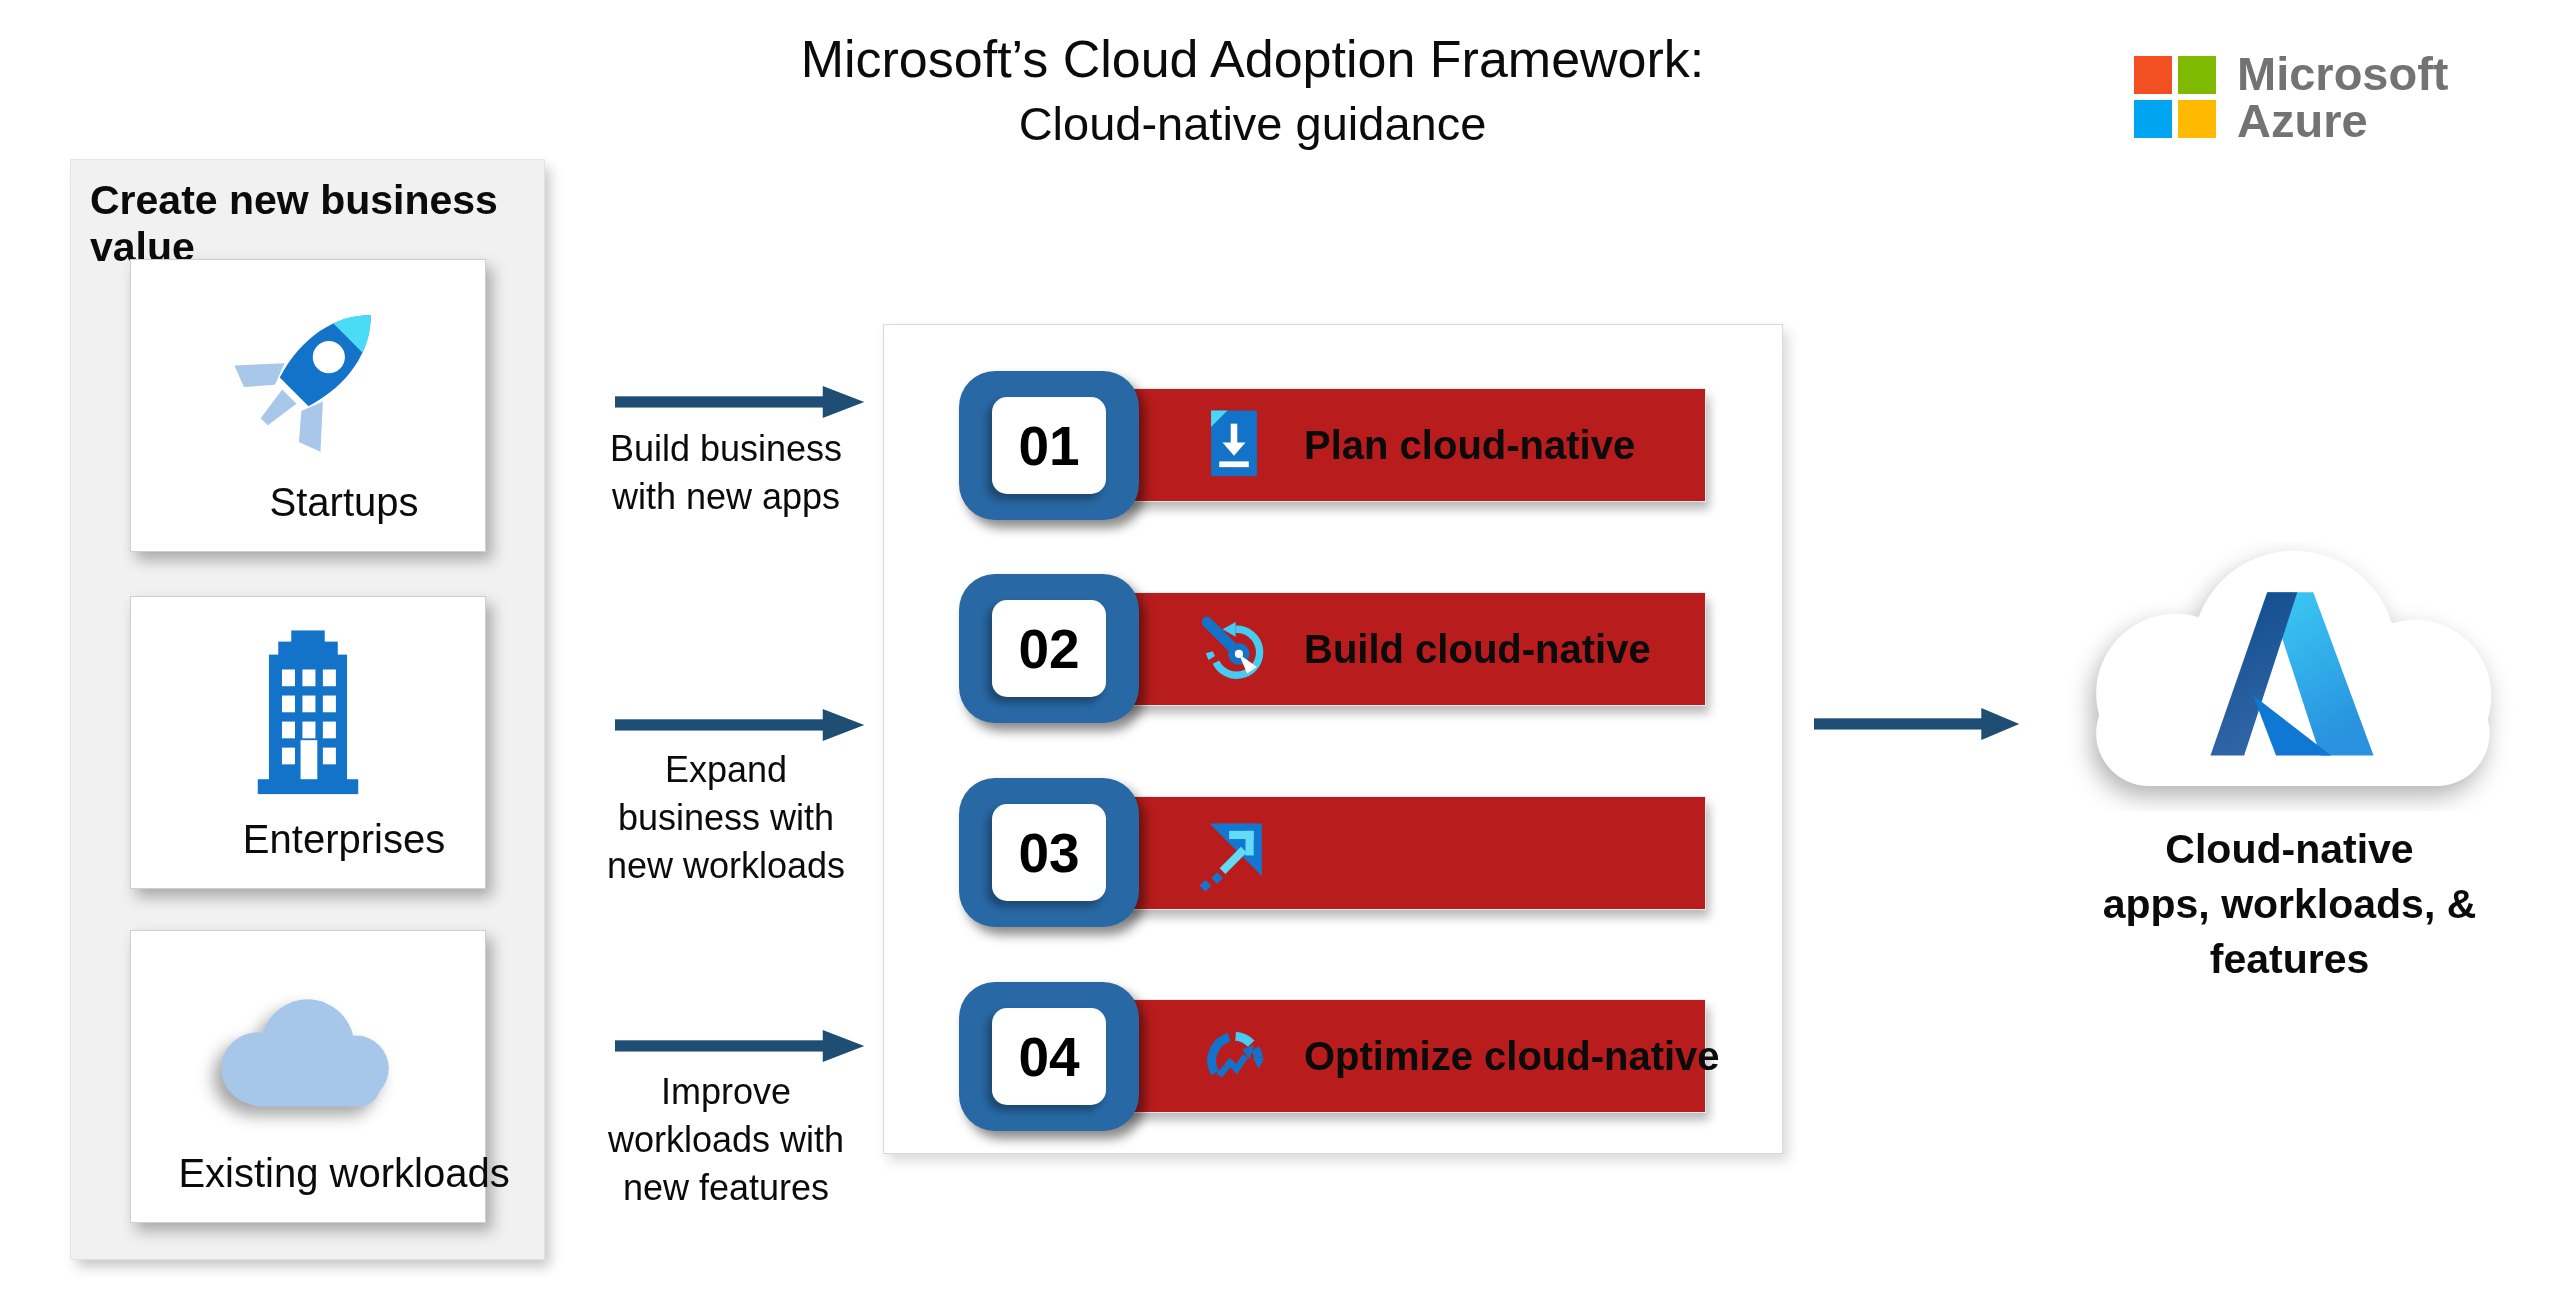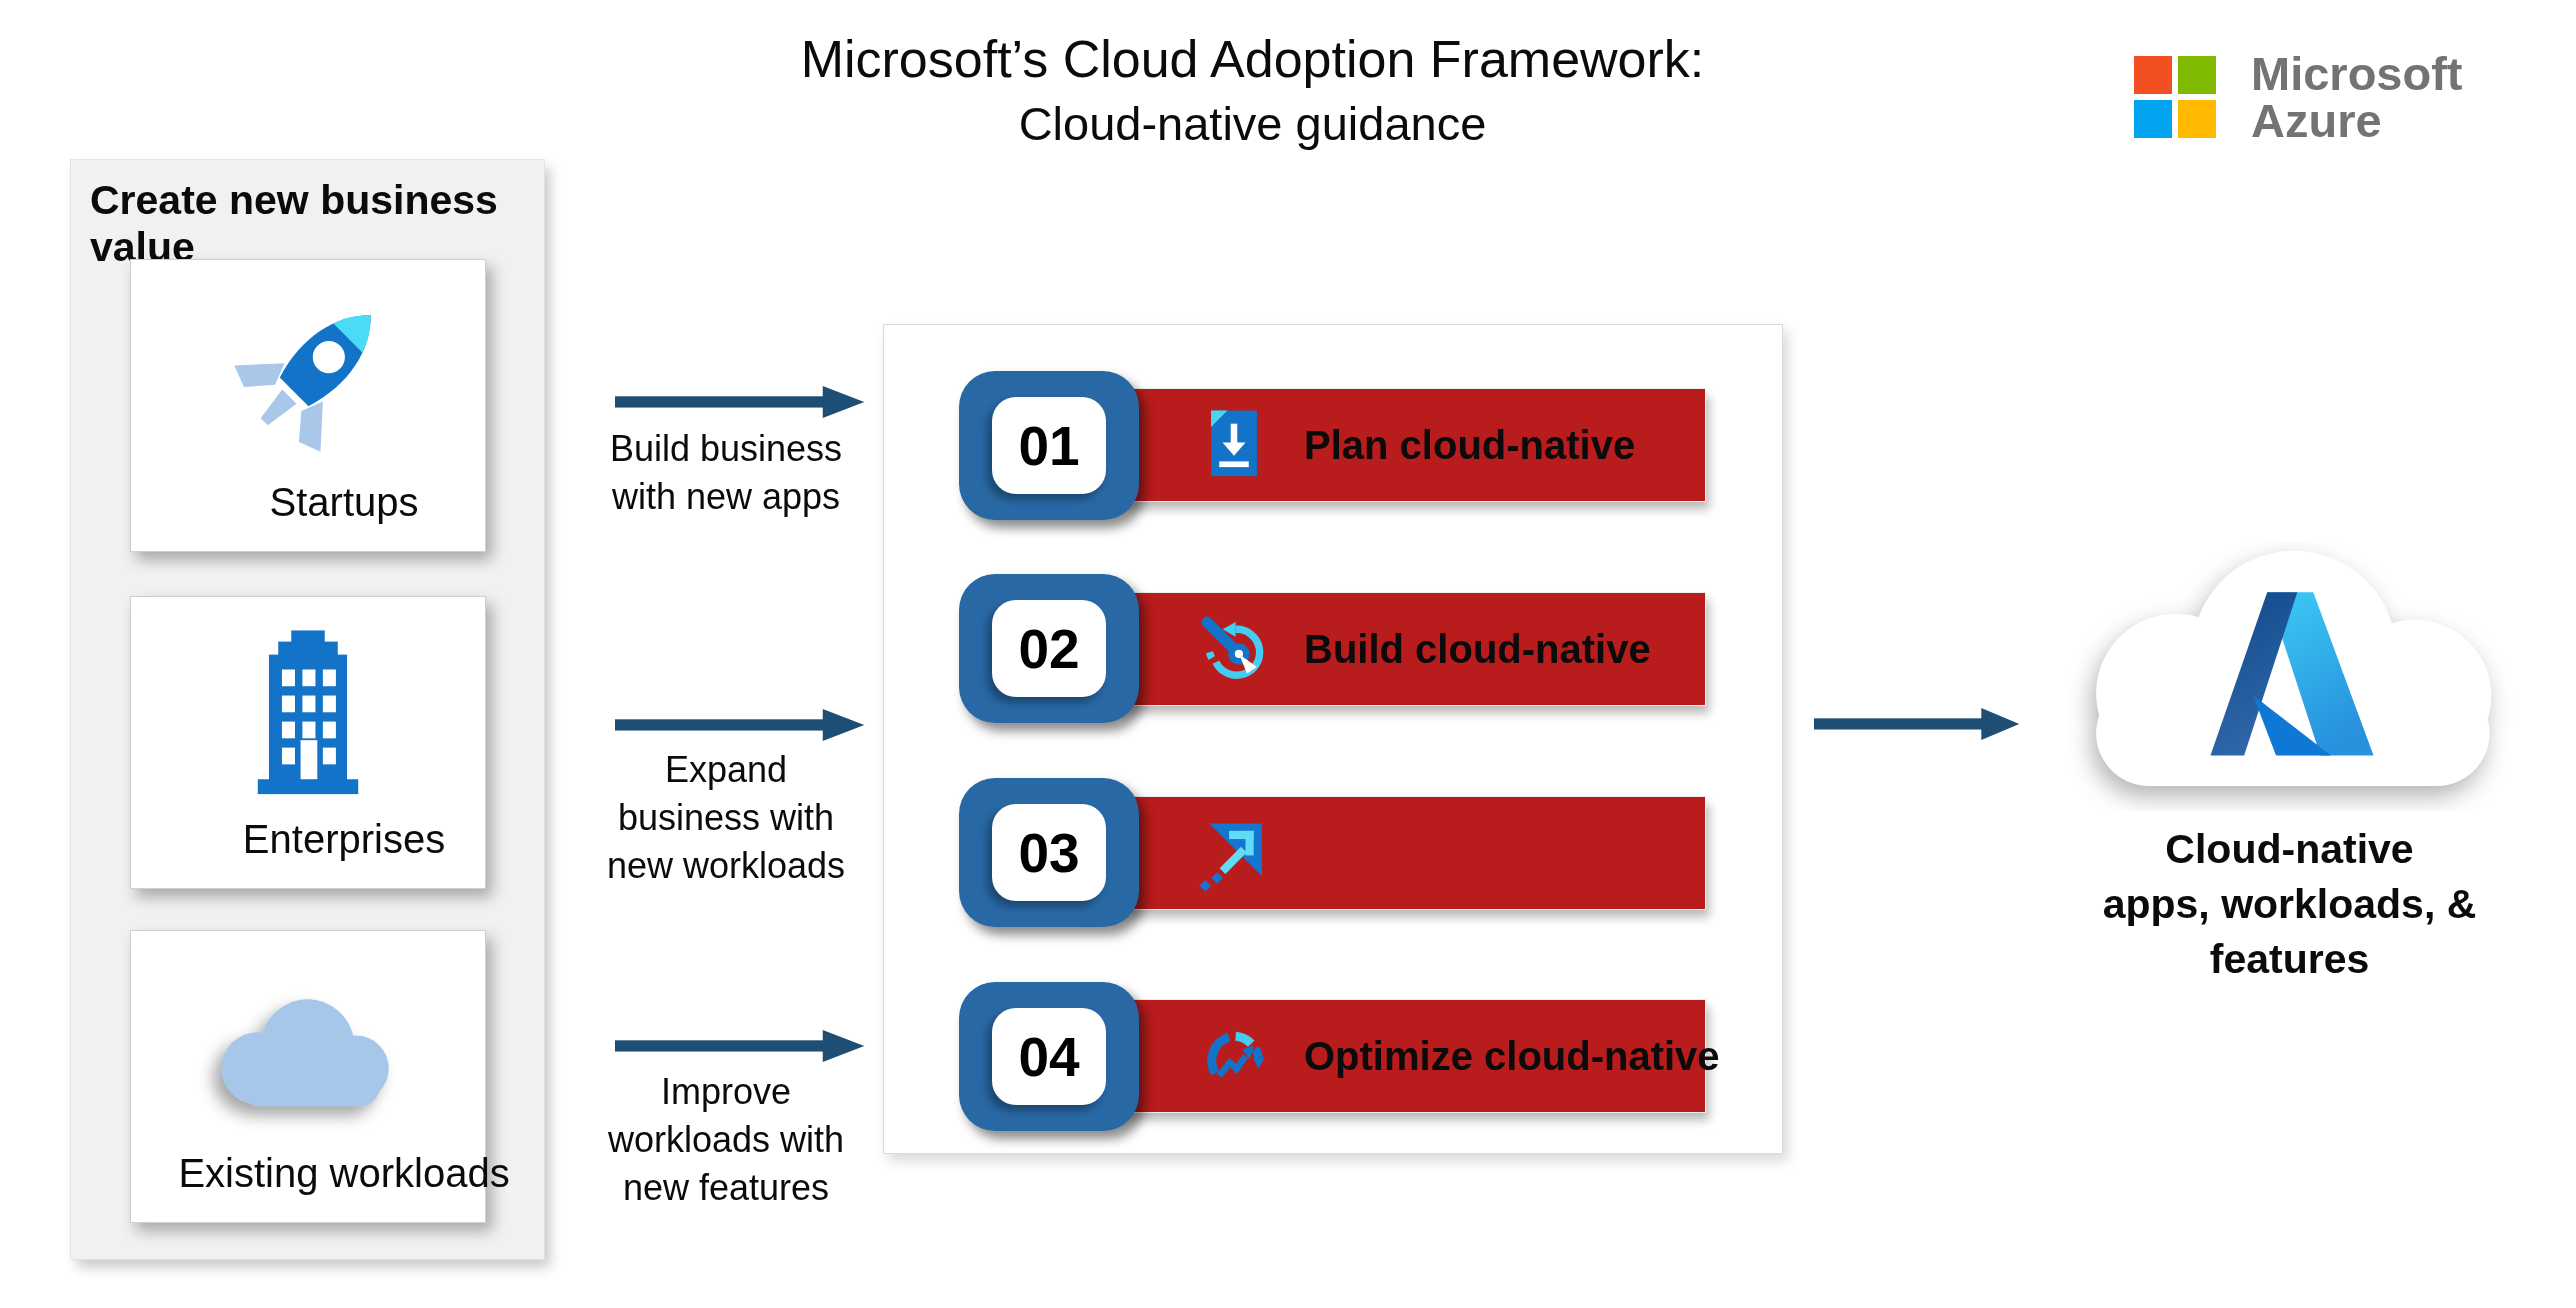--- a/index.html
+++ b/index.html
@@ -8,21 +8,21 @@
     font-family:"Liberation Sans",sans-serif;color:#0b0b0b;overflow:hidden;
   }
   
   .title{position:absolute;left:734px;top:26px;width:1037px;text-align:center;}
   .title .l1{font-size:52px;font-weight:normal;line-height:67px;}
   .title .l2{font-size:47px;font-weight:normal;line-height:62px;}
   
   .brand{position:absolute;left:2134px;top:50px;display:flex;align-items:center;}
   .ms-squares{display:grid;grid-template-columns:38px 38px;grid-template-rows:38px 38px;gap:6px;}
   .ms-squares div{width:38px;height:38px;}
-  .brand-text{margin-left:35px;color:#737373;font-size:47px;line-height:47px;font-weight:600;}
+  .brand-text{margin-left:21px;color:#737373;font-size:47px;line-height:47px;font-weight:600;}
   
   .left-panel{position:absolute;left:71px;top:160px;width:473px;height:1099px;
     background:#F1F1F2;box-shadow:0 0 0 0.9px #e3e3e3,6px 7.8px 12px rgba(0,0,0,.22);}
   .left-header{position:absolute;left:19px;top:17.3px;width:437px;font-size:41px;font-weight:bold;}
   .card{position:absolute;left:130px;width:354px;height:291px;background:#fff;
     border:0.9px solid #cfcfcf;box-shadow:6px 7.8px 14px rgba(0,0,0,.30);}
   .card-label{position:absolute;bottom:26px;left:0;width:100%;text-align:center;font-size:40px;margin-left:36px;}
   .card-icon{position:absolute;left:0;top:0;width:100%;display:flex;justify-content:center;}
   
   .flow-arrow{position:absolute;left:615px;}
@@ -31,21 +31,21 @@
   
   .steps-panel{position:absolute;left:883px;top:324px;width:898px;height:828px;background:#fff;
     border:1.7px solid #D9D9D9;box-shadow:5.2px 7px 12px rgba(0,0,0,.15);}
   .step-bar{position:absolute;left:1071px;width:635px;height:114px;background:#b91c1c;
     border:1.7px solid #ECECEC;box-shadow:4.3px 7.8px 9.5px rgba(0,0,0,.28);
     display:flex;align-items:center;padding-left:121px;box-sizing:border-box;}
   .step-bar .step-icon{width:82px;height:82px;flex:0 0 82px;}
   .step-bar .step-label{margin-left:29px;font-size:40px;font-weight:bold;white-space:nowrap;}
   .step-badge{position:absolute;left:959px;width:180px;height:149px;border-radius:36px;
     background:#2868A4;box-shadow:6px 7.8px 10.4px rgba(0,0,0,.45);}
-  .step-badge .inner{position:absolute;left:33px;top:26px;width:114px;height:97px;border-radius:24px;
+  .step-badge .inner{position:absolute;left:33px;top:26px;width:114px;height:97px;border-radius:15px;
     background:#fff;box-shadow:-4.3px 5.2px 7.8px rgba(0,0,0,.30);
     display:flex;align-items:center;justify-content:center;font-size:55px;font-weight:bold;color:#000;}
   
   .result-arrow{position:absolute;left:1814px;top:706px;}
   .result-cloud{position:absolute;left:2065px;top:542px;width:454px;height:269px;}
   .result-label{position:absolute;left:2013px;top:822px;width:553px;text-align:center;
     font-size:41px;font-weight:bold;line-height:55px;}
   .result-label span{display:block;}
 </style>
 </head>

